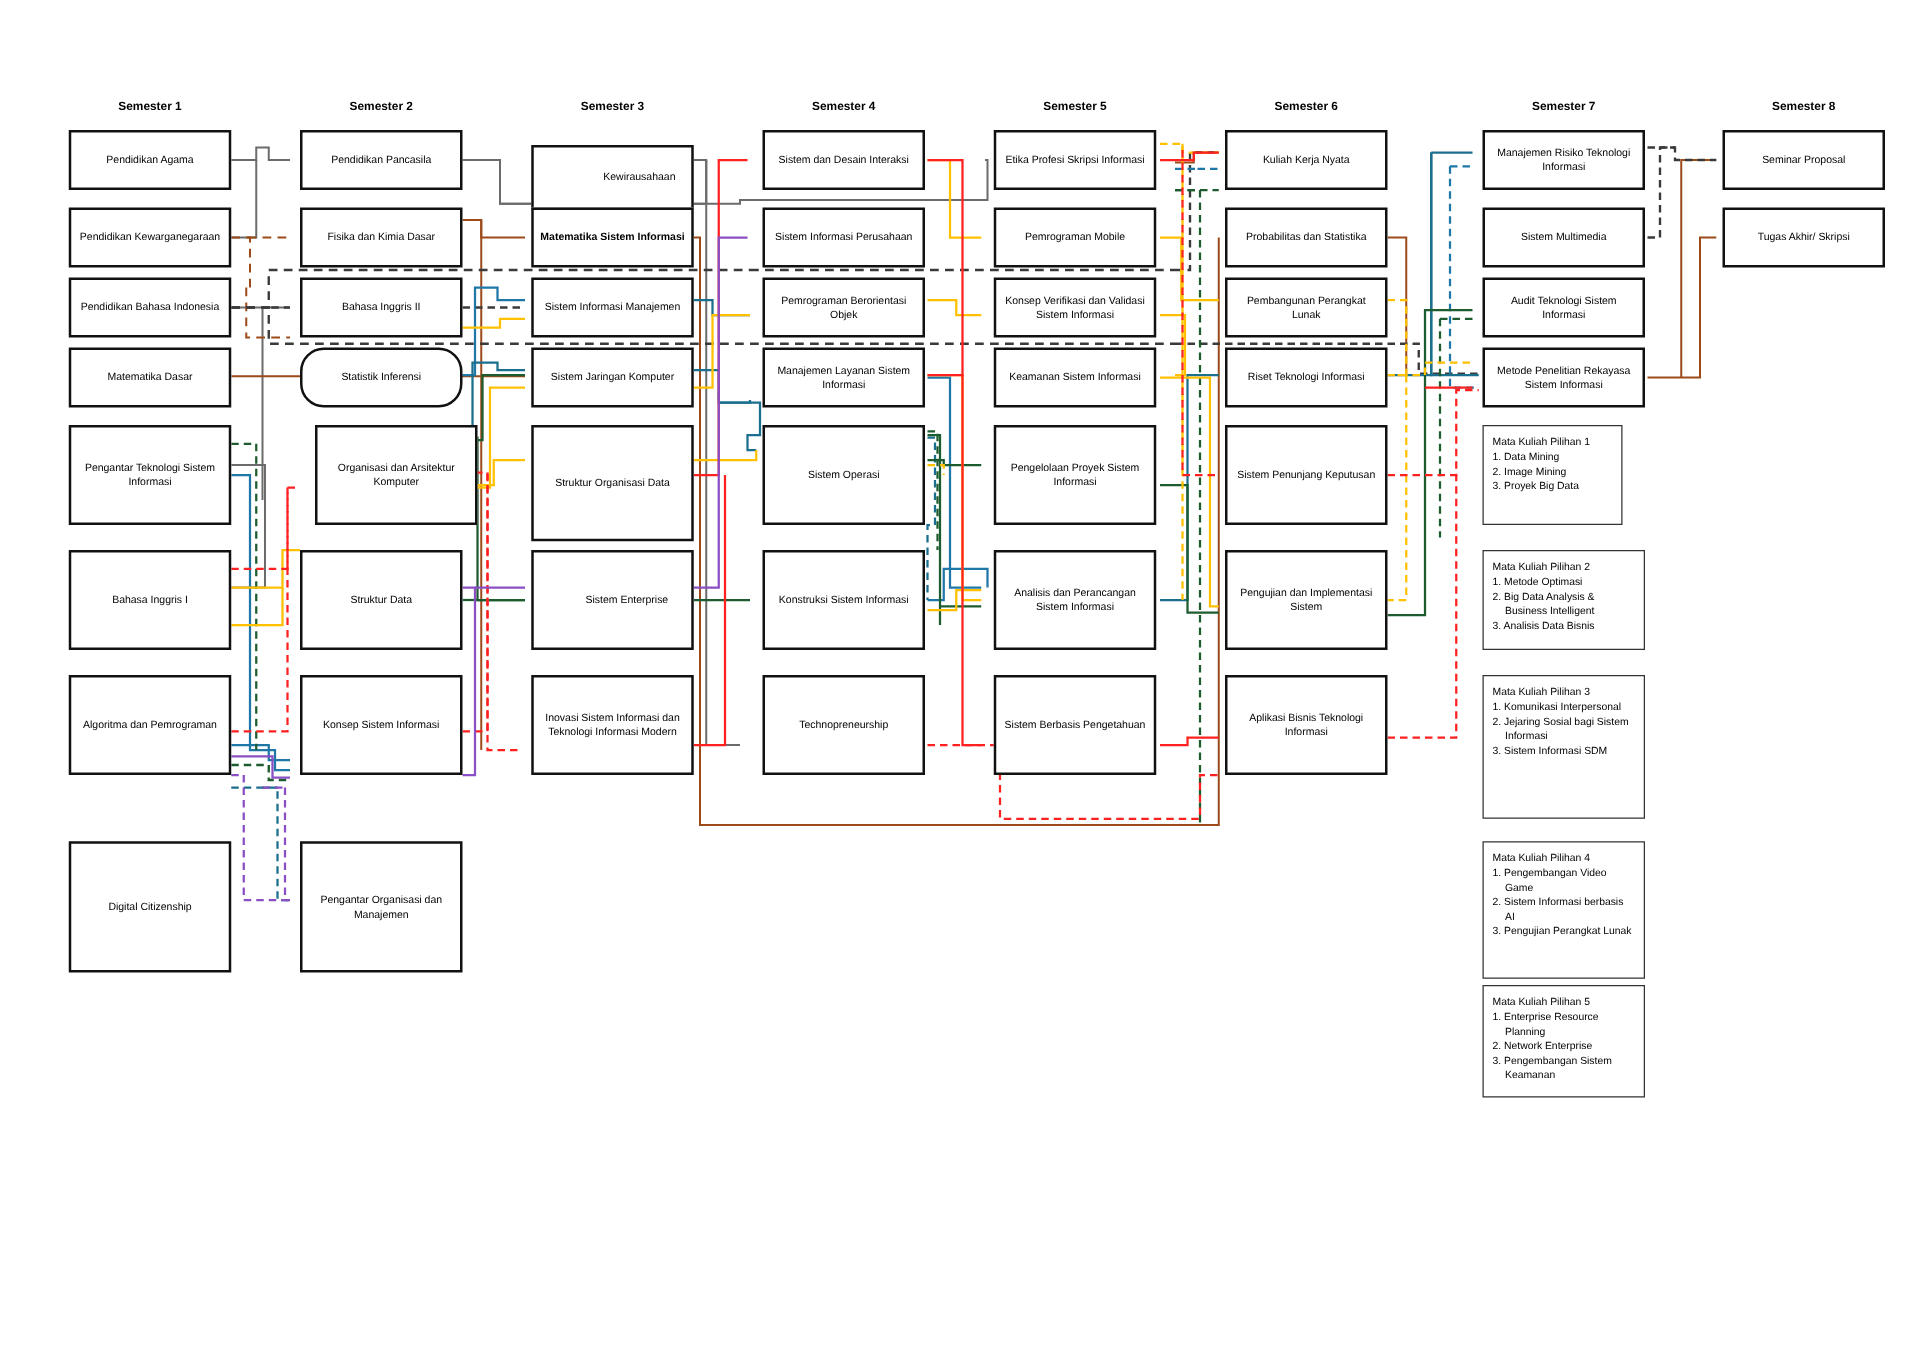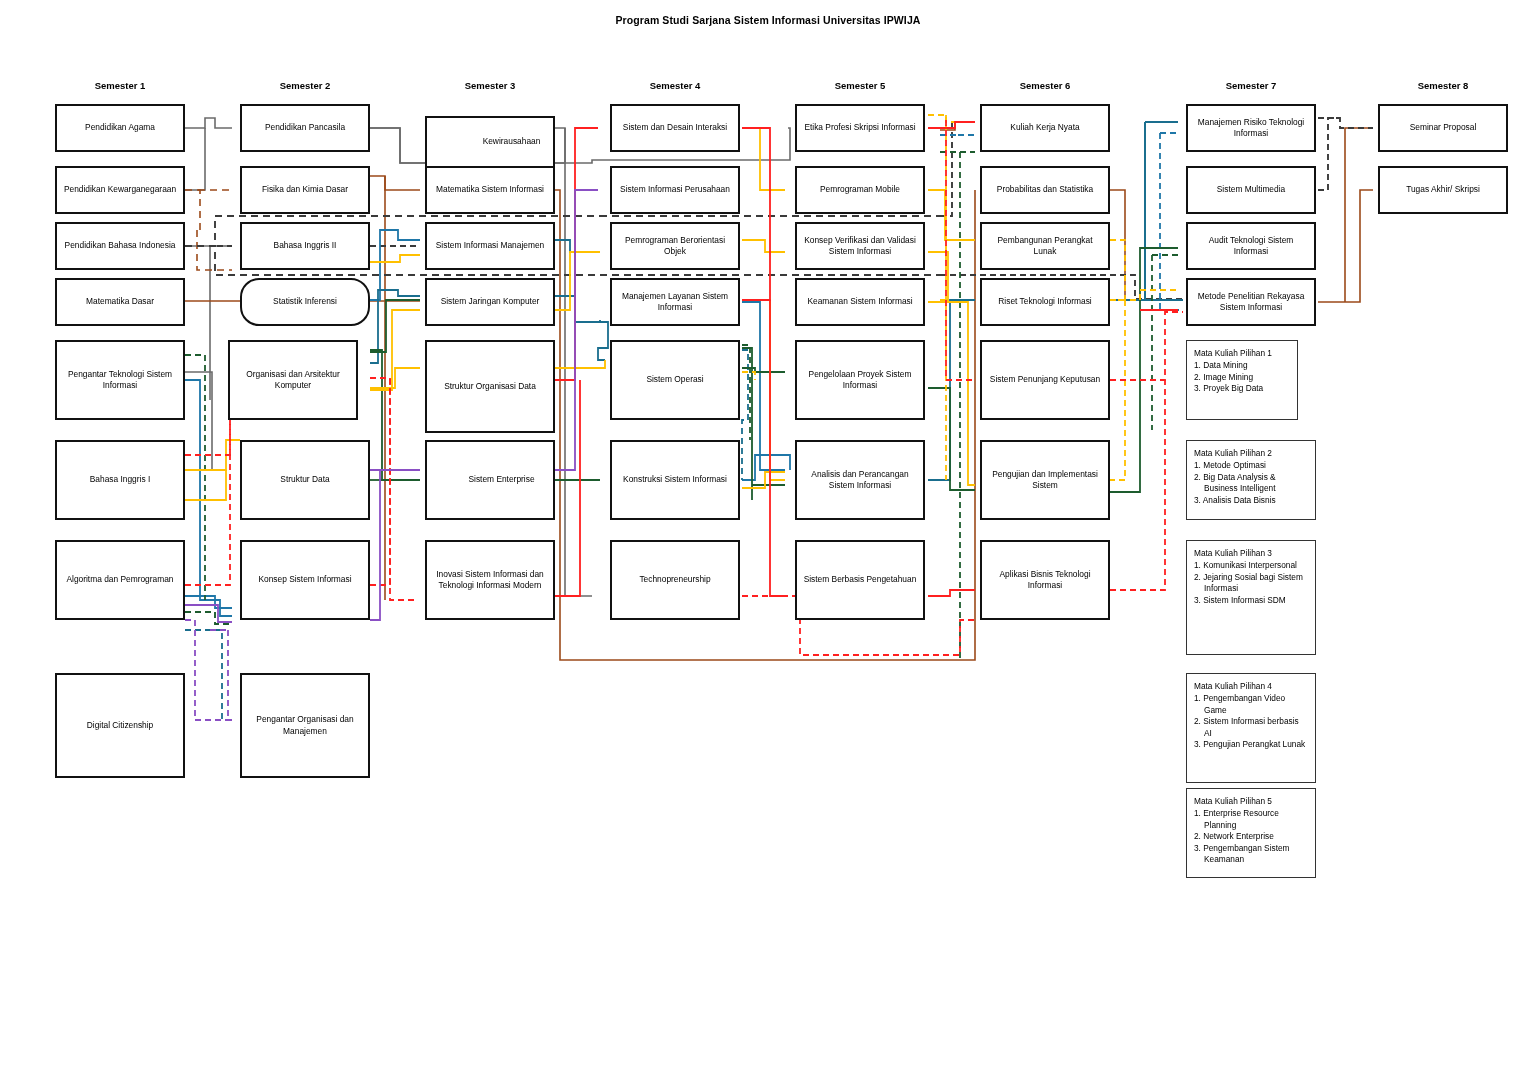--- a/index.html
+++ b/index.html
@@ -15,21 +15,20 @@
        padding:7px 7px 5px 7px;font-size:8.3px;line-height:11.6px;}
   .box.elective .eh{margin-bottom:.5px;}
   .box.elective .ei{padding-left:10px;text-indent:-10px;}
   svg#wires{position:absolute;left:0;top:0;width:1536px;height:1086px;z-index:1;}
   svg#wires path{fill:none;stroke-linecap:butt;stroke-linejoin:miter;}
 </style>
 </head>
 <body>
 
 <div id="title">
-  <div>Program Studi Sarjana Sistem Informasi Universitas IPWIJA</div>
 </div>
 
 <svg id="wires" viewBox="0 0 1536 1086">
   <defs>
     <marker id="ah-gray" markerWidth="7" markerHeight="7" refX="6" refY="3" orient="auto">
         <path d="M0,0 L7,3 L0,6 z" fill="#6b6b6b" stroke="none"></path>
       </marker>
     <marker id="ah-brown" markerWidth="7" markerHeight="7" refX="6" refY="3" orient="auto">
         <path d="M0,0 L7,3 L0,6 z" fill="#9c4a1a" stroke="none"></path>
       </marker>
@@ -188,26 +187,26 @@
     <div class="box" style="left: 55px; top: 222px; width: 130px; height: 48px;">Pendidikan Bahasa Indonesia</div>
     <div class="box" style="left: 55px; top: 278px; width: 130px; height: 48px;">Matematika Dasar</div>
     <div class="box" style="left: 55px; top: 340px; width: 130px; height: 80px;">Pengantar Teknologi Sistem Informasi</div>
     <div class="box" style="left: 55px; top: 440px; width: 130px; height: 80px;">Bahasa Inggris I</div>
     <div class="box" style="left: 55px; top: 540px; width: 130px; height: 80px;">Algoritma dan Pemrograman</div>
     <div class="box" style="left: 55px; top: 673px; width: 130px; height: 105px;">Digital Citizenship</div>
     <div class="box" style="left: 240px; top: 104px; width: 130px; height: 48px;">Pendidikan Pancasila</div>
     <div class="box" style="left: 240px; top: 166px; width: 130px; height: 48px;">Fisika dan Kimia Dasar</div>
     <div class="box" style="left: 240px; top: 222px; width: 130px; height: 48px;">Bahasa Inggris II</div>
     <div class="box" style="left: 240px; top: 278px; width: 130px; height: 48px; border-radius: 19px;">Statistik Inferensi</div>
-    <div class="box" style="left: 228px; top: 340px; width: 130px; height: 80px;">Organisasi dan Arsitektur Komputer</div>
+    <div class="box" style="left: 252px; top: 340px; width: 130px; height: 80px;">Organisasi dan Arsitektur Komputer</div>
     <div class="box" style="left: 240px; top: 440px; width: 130px; height: 80px;">Struktur Data</div>
     <div class="box" style="left: 240px; top: 540px; width: 130px; height: 80px;">Konsep Sistem Informasi</div>
     <div class="box" style="left: 240px; top: 673px; width: 130px; height: 105px;">Pengantar Organisasi dan Manajemen</div>
     <div class="box" style="left: 425px; top: 116px; width: 130px; height: 52px; padding-left: 48px;">Kewirausahaan</div>
-    <div class="box" style="left: 425px; top: 166px; width: 130px; height: 48px;">Matematika Sistem Informasi</div>
+    <div class="box" style="left: 425px; top: 166px; width: 130px; height: 48px; font-weight: bold;">Matematika Sistem Informasi</div>
     <div class="box" style="left: 425px; top: 222px; width: 130px; height: 48px;">Sistem Informasi Manajemen</div>
     <div class="box" style="left: 425px; top: 278px; width: 130px; height: 48px;">Sistem Jaringan Komputer</div>
     <div class="box" style="left: 425px; top: 340px; width: 130px; height: 93px;">Struktur Organisasi Data</div>
     <div class="box" style="left: 425px; top: 440px; width: 130px; height: 80px; padding-left: 28px;">Sistem Enterprise</div>
     <div class="box" style="left: 425px; top: 540px; width: 130px; height: 80px;">Inovasi Sistem Informasi dan Teknologi Informasi Modern</div>
     <div class="box" style="left: 610px; top: 104px; width: 130px; height: 48px;">Sistem dan Desain Interaksi</div>
     <div class="box" style="left: 610px; top: 166px; width: 130px; height: 48px;">Sistem Informasi Perusahaan</div>
     <div class="box" style="left: 610px; top: 222px; width: 130px; height: 48px;">Pemrograman Berorientasi Objek</div>
     <div class="box" style="left: 610px; top: 278px; width: 130px; height: 48px;">Manajemen Layanan Sistem Informasi</div>
     <div class="box" style="left: 610px; top: 340px; width: 130px; height: 80px;">Sistem Operasi</div>

